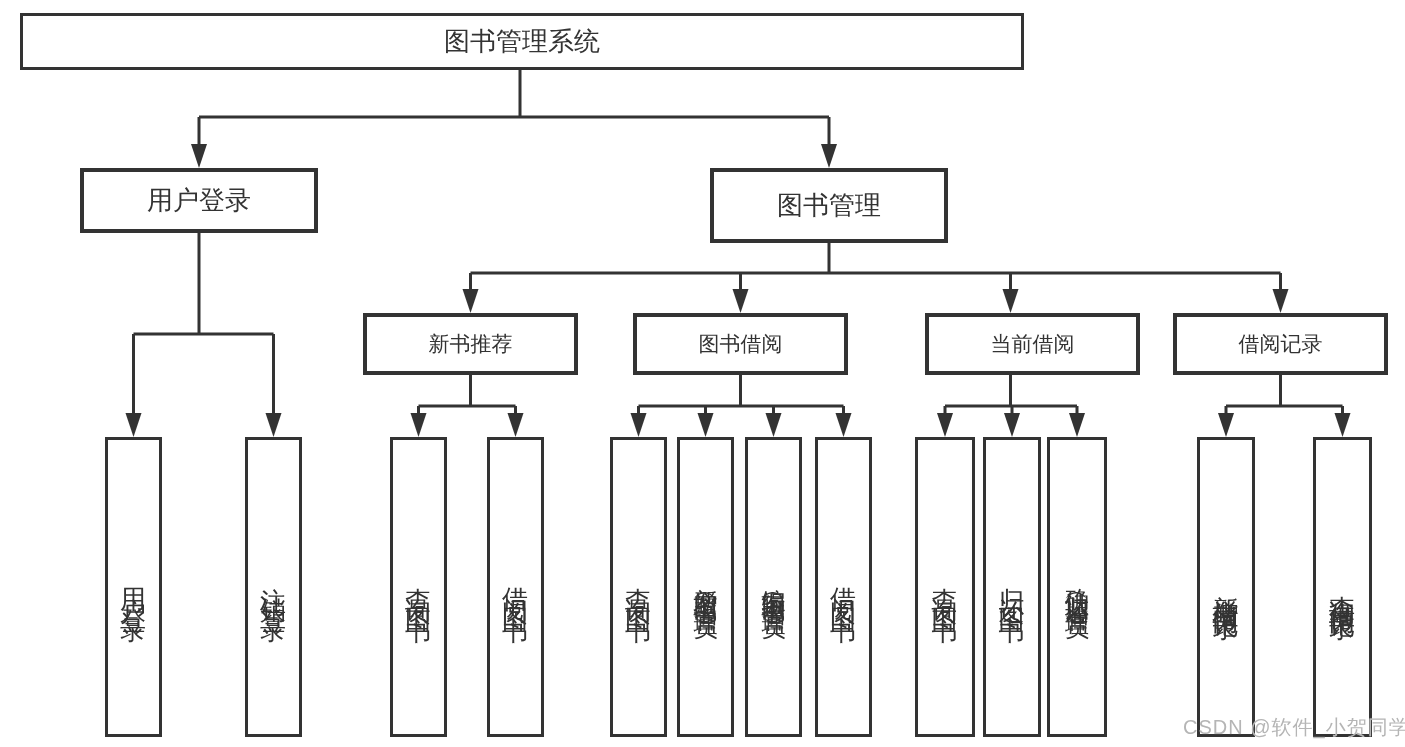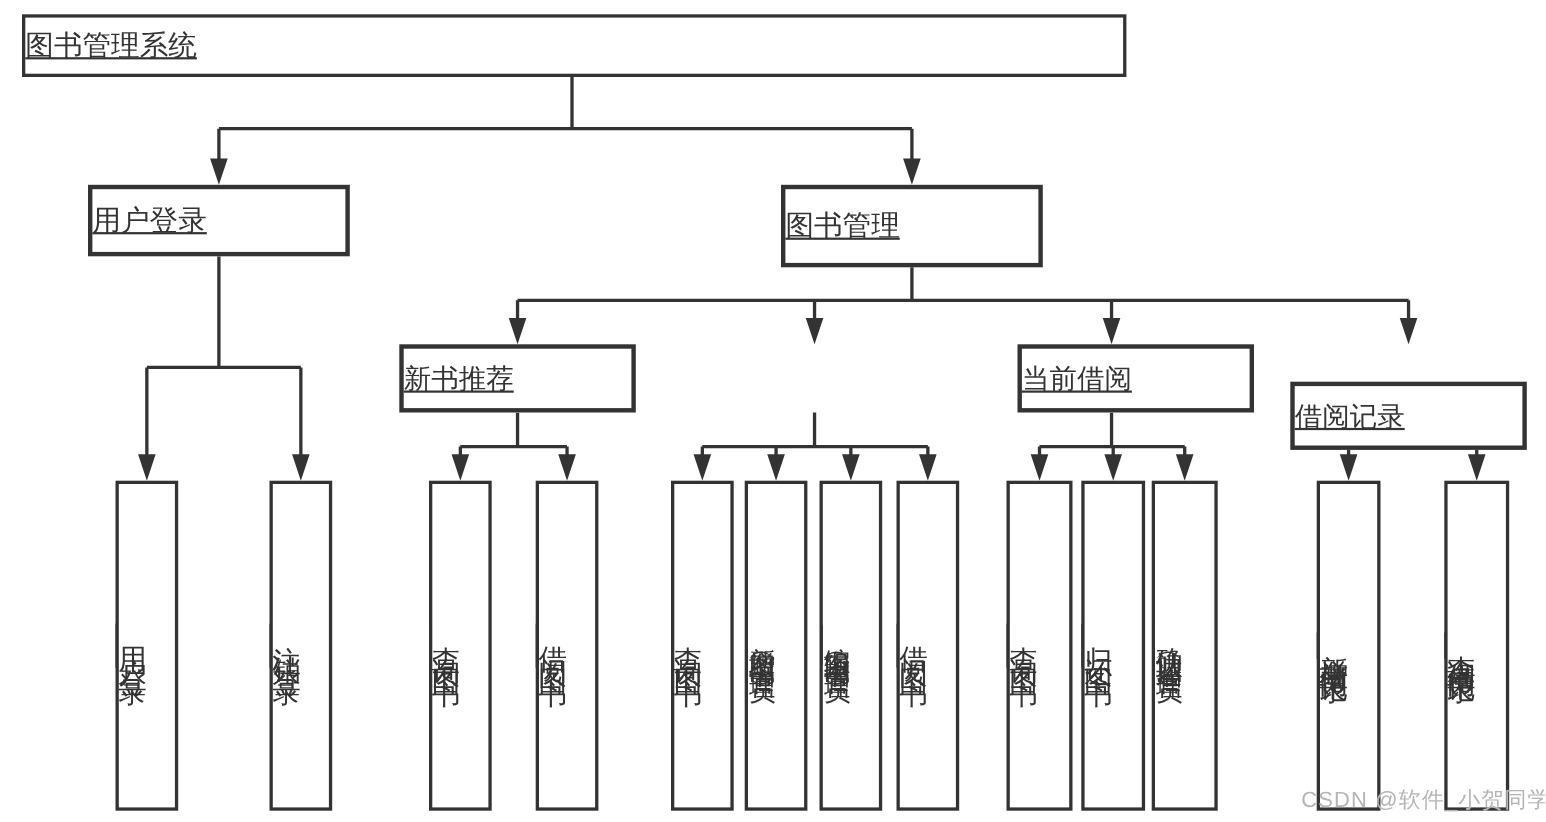--- a/index.html
+++ b/index.html
@@ -17,28 +17,27 @@
     left: 0; top: 0;
     width: 1405px; height: 747px;
   }
   .box {
     position: absolute;
     box-sizing: border-box;
     background: #ffffff;
     border: 3px solid #333333;
     display: flex;
     align-items: center;
-    justify-content: flex-start;
+    justify-content: center;
     font-size: 26px;
     color: #333333;
     white-space: nowrap;
-    text-decoration: underline;
   }
   .lvl2 { border-width: 4px; }
-  .lvl3 { border-width: 4px; font-size: 25px; }
+  .lvl3 { border-width: 4px; font-size: 21px; }
   .root-box { border-width: 3px; }
   .leaf { border-width: 3px; }
   .leaf .vtext {
     writing-mode: vertical-rl;
     text-orientation: mixed;
     font-size: 26px;
     letter-spacing: 10px;
     line-height: 1;
   }
   .leaf .vtext.med { letter-spacing: 4px; }
@@ -101,24 +100,27 @@
   <div class="box lvl2" style="left:80px; top:168px; width:238px; height:65px;">
     <span>用户登录</span>
   </div>
   <div class="box lvl2" style="left:710px; top:168px; width:238px; height:75px;">
     <span>图书管理</span>
   </div>
 
   <div class="box lvl3" style="left:363px; top:313px; width:215px; height:62px;">
     <span>新书推荐</span>
   </div>
+  <div class="box lvl3" style="left:633px; top:313px; width:215px; height:62px;">
+    <span>图书借阅</span>
+  </div>
   <div class="box lvl3" style="left:925px; top:313px; width:215px; height:62px;">
     <span>当前借阅</span>
   </div>
-  <div class="box lvl3" style="left:1173px; top:313px; width:215px; height:62px;margin-top:34px;">
+  <div class="box lvl3" style="left:1173px; top:313px; width:215px; height:62px;">
     <span>借阅记录</span>
   </div>
 
   <div class="box leaf" style="left:105px; top:437px; width:57px; height:300px;">
     <span class="vtext">用户登录</span>
   </div>
   <div class="box leaf" style="left:245px; top:437px; width:57px; height:300px;">
     <span class="vtext">注销登录</span>
   </div>
 

